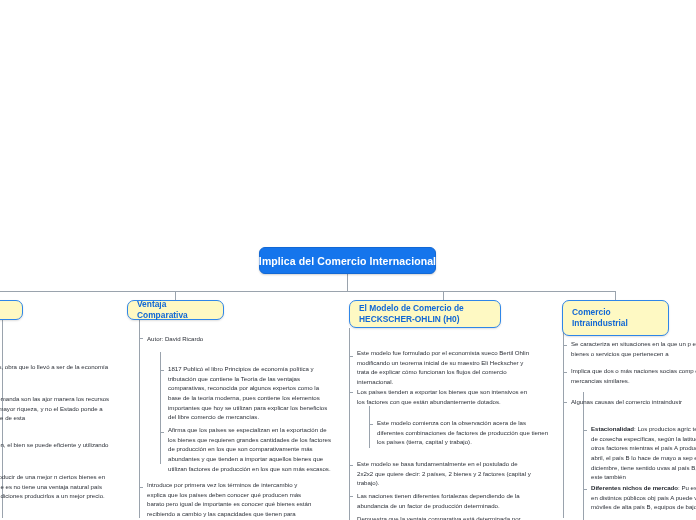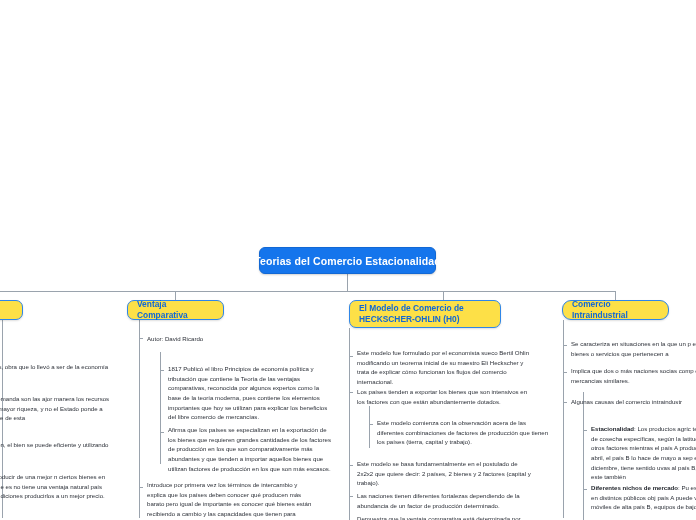--- a/index.html
+++ b/index.html
@@ -35,34 +35,34 @@
     font-size: 10.5px;
     font-weight: bold;
     letter-spacing: 0.1px;
     box-shadow: 0 1px 2px rgba(0,0,0,0.18);
     white-space: nowrap;
   }
 
   
   .branch-node {
     position: absolute;
-    background: #fde047;
+    background: #fef9c3;
     border: 1.3px solid #2f86e8;
     border-radius: 7px;
     color: #1268d4;
     font-size: 8.4px;
     font-weight: bold;
     display: flex; align-items: center;
     padding: 4px 9px;
     line-height: 1.32;
     box-shadow: 0 1px 2px rgba(0,0,0,0.13);
   }
   #node-ventaja   { left: 127px; top: 300px; width: 97px;  height: 20px; }
   #node-ho        { left: 349px; top: 300px; width: 152px; height: 28px; }
-  #node-intra     { left: 562px; top: 300px; width: 107px; height: 20px; border-radius: 9px; }
+  #node-intra     { left: 562px; top: 300px; width: 107px; height: 36px; }
   #node-absoluta  { left: -82px; top: 300px; width: 105px; height: 20px; }
 
   
   .tblock {
     position: absolute;
     color: #2c3038;
     font-size: 6.1px;
     line-height: 1.58;
     text-align: left;
   }
@@ -112,21 +112,21 @@
   <div class="tick" style="left:369px; top:424px;"></div>
   <div class="tick" style="left:349px; top:465px;"></div>
   <div class="tick" style="left:349px; top:496px;"></div>
 
   <div class="tick" style="left:563px; top:345px;"></div>
   <div class="tick" style="left:563px; top:372px;"></div>
   <div class="tick" style="left:563px; top:402px;"></div>
   <div class="tick" style="left:583px; top:430px;"></div>
   <div class="tick" style="left:583px; top:489px;"></div>
 
-  <div class="root-node">Teorias del Comercio Estacionalidad</div>
+  <div class="root-node">Implica del Comercio Internacional</div>
 
   <div class="branch-node" id="node-absoluta">Ventaja Absoluta</div>
 
   <div class="tblock" style="left:-46px; top:362px; width:158px;">a de las naciones, obra que lo llevó a ser de la economía política.</div>
   <div class="tblock" style="left:-46px; top:394px; width:158px;">e la oferta y la demanda son las ajor manera los recursos que debe lograr mayor riqueza, y no el Estado ponde a intereses y carece de esta</div>
   <div class="tblock" style="left:-46px; top:440px; width:158px;">n de la producción, el bien se puede eficiente y utilizando la menor</div>
   <div class="tblock" style="left:-46px; top:472px; width:158px;">ada país para producir de una mejor n ciertos bienes en vez de otros y que es no tiene una ventaja natural país que sí posea condiciones producirlos a un mejor precio.</div>
 
   <div class="branch-node" id="node-ventaja">Ventaja Comparativa</div>
 

